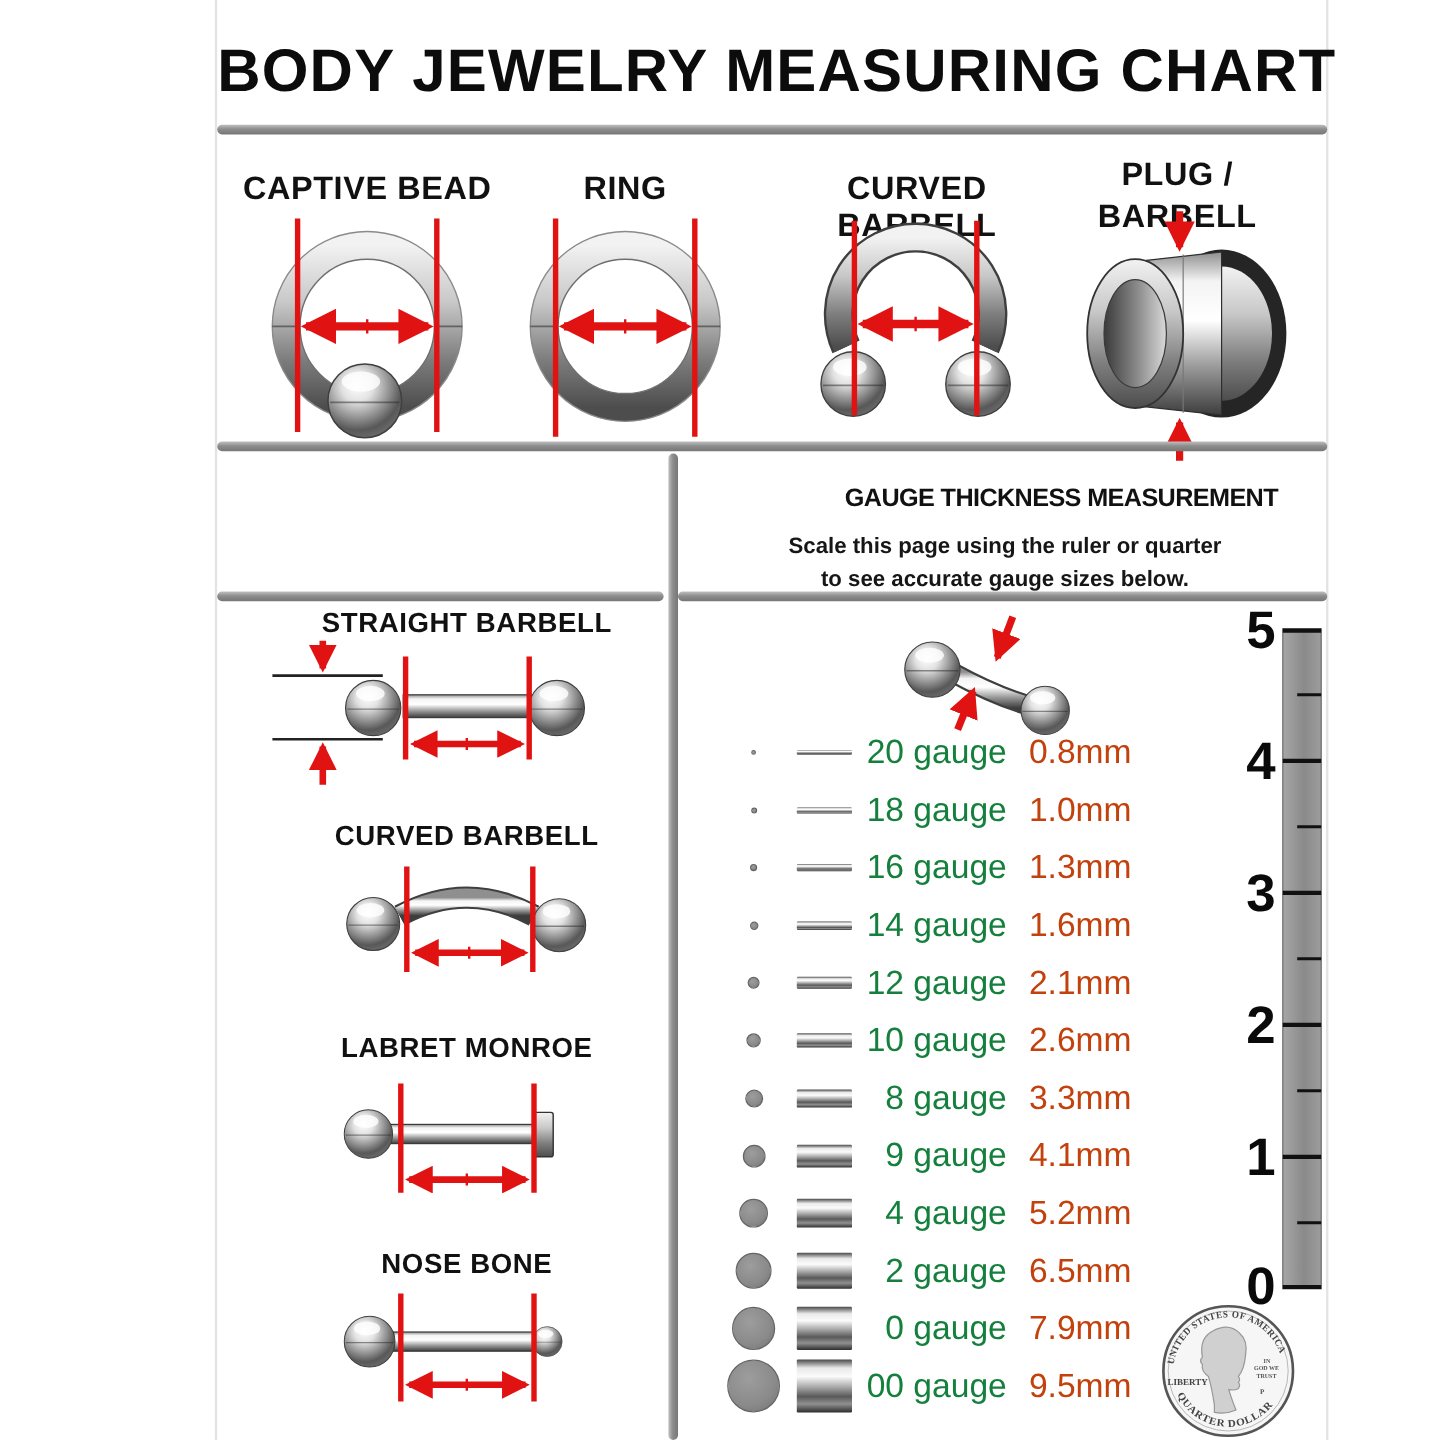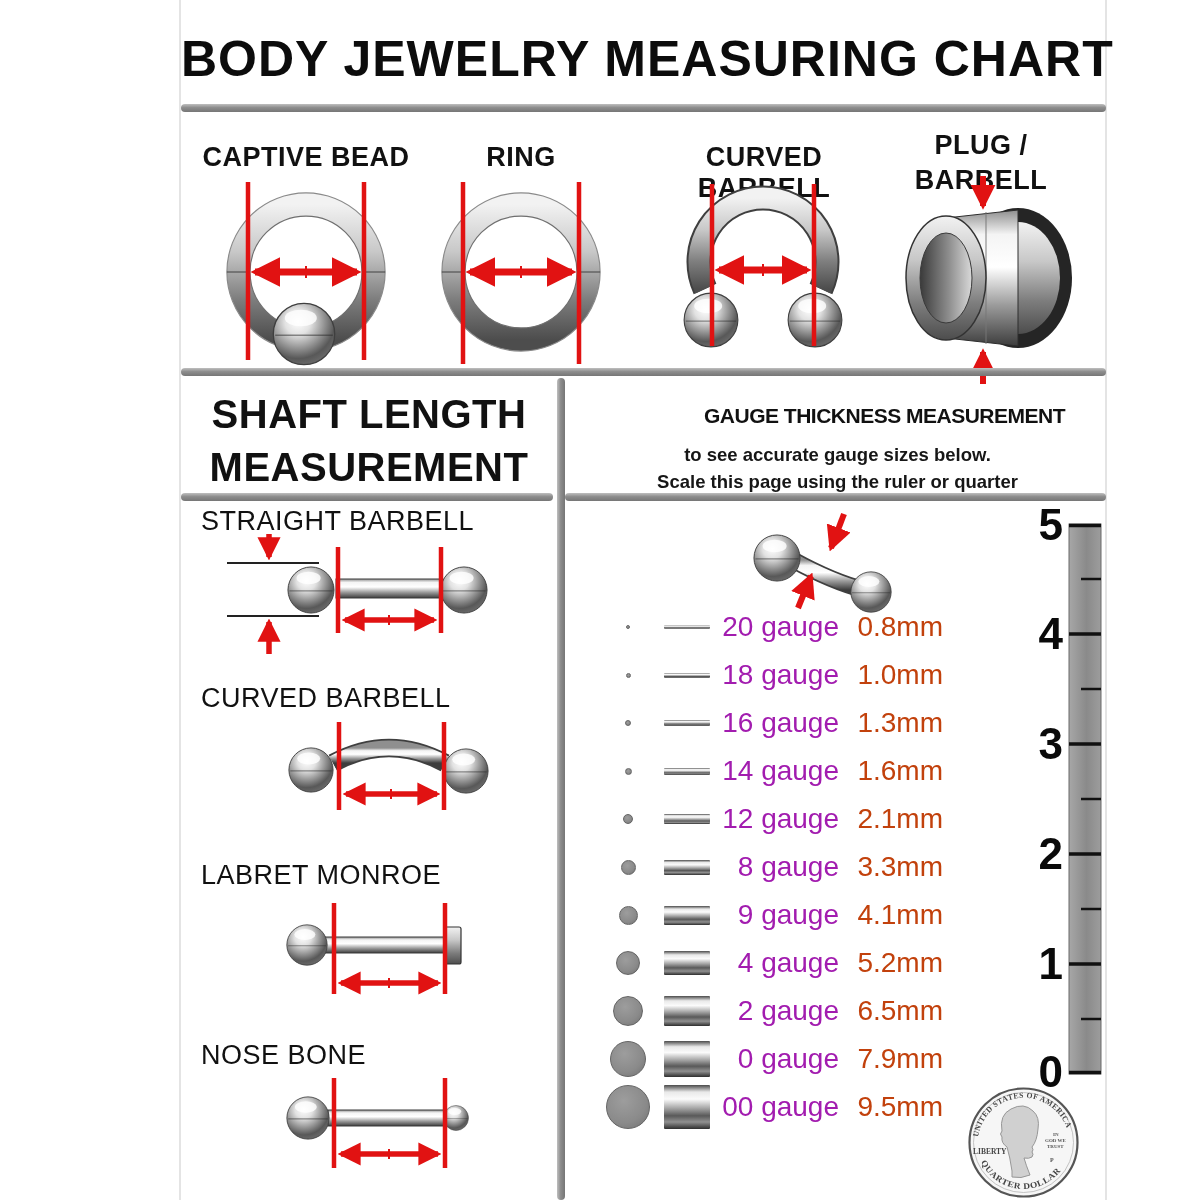--- a/index.html
+++ b/index.html
@@ -6,34 +6,34 @@
   .page{position:relative;width:1200px;height:1200px;background:#ffffff;overflow:hidden;
         font-family:"Liberation Sans",sans-serif;color:#111;margin-left:41px;}
   .edge{position:absolute;top:0;width:2px;height:1200px;background:#e4e4e4;}
   .hdiv{position:absolute;height:8px;border-radius:4px;
         background:linear-gradient(#bfbfbf,#8d8d8d 45%,#767676);}
   .vdiv{position:absolute;width:8px;border-radius:4px;
         background:linear-gradient(90deg,#bfbfbf,#8d8d8d 45%,#767676);}
   .title{position:absolute;left:140px;top:30px;width:925px;text-align:center;
          font-size:50px;font-weight:bold;letter-spacing:1px;color:#0c0c0c;white-space:nowrap;}
   .toplabel{position:absolute;font-size:27px;font-weight:bold;text-align:center;letter-spacing:.5px;}
-  .figlabel{position:absolute;left:160px;width:376px;text-align:left;
-            font-size:27px;font-weight:normal;letter-spacing:.5px;}
+  .figlabel{position:absolute;left:160px;width:376px;text-align:center;
+            font-size:23px;font-weight:bold;letter-spacing:.5px;}
   .sec-h-left{position:absolute;left:140px;top:388px;width:376px;text-align:center;
               font-size:40px;font-weight:bold;line-height:1.32;letter-spacing:.5px;}
   .sec-h-right{position:absolute;left:524px;top:404px;width:639px;text-align:center;
                font-size:21px;font-weight:bold;letter-spacing:-.5px;white-space:nowrap;}
   .subtitle{position:absolute;left:528px;top:442px;width:537px;text-align:center;
             font-size:18.5px;font-weight:bold;line-height:1.45;color:#161616;}
   .rows{position:absolute;left:560px;top:603px;width:342px;}
   .grow{display:flex;align-items:center;height:48px;}
   .cell{display:flex;align-items:center;justify-content:center;}
   .dotc{width:54px;}
   .barc{width:64px;}
-  .glab{width:120px;justify-content:flex-end;font-size:28px;color:#a21caf;}
+  .glab{width:120px;justify-content:flex-end;font-size:28px;color:#15803d;}
   .mmlab{flex:1;justify-content:flex-end;font-size:28px;color:#c2410c;}
   .dot{border-radius:50%;border:1px solid #646464;box-sizing:border-box;
        background:radial-gradient(circle at 40% 35%, #9d9d9d, #8a8a8a 60%, #707070);}
   .gbar{width:46px;border-radius:1px;
         background:linear-gradient(180deg,#4a4a4a 0%,#e9e9e9 16%,#fbfbfb 32%,#a9a9a9 52%,#595959 70%,#909090 84%,#2e2e2e 100%);}
   svg{display:block;}
   .abs{position:absolute;}
 </style>
 </head>
 <body>
@@ -144,24 +144,20 @@
     <line x1="100" y1="42" x2="100" y2="174" stroke="#777" stroke-width="1.2" opacity=".8"></line>
     <ellipse cx="60" cy="108" rx="40" ry="62" fill="url(#ringG)" stroke="#333" stroke-width="1.5"></ellipse>
     <ellipse cx="60" cy="108" rx="26" ry="45" fill="url(#holeG)" stroke="#3a3a3a" stroke-width="1"></ellipse>
     <line x1="97" y1="6" x2="97" y2="36" stroke="#e11212" stroke-width="6" marker-end="url(#arrR)"></line>
     <line x1="97" y1="214" x2="97" y2="182" stroke="#e11212" stroke-width="6" marker-end="url(#arrR)"></line>
   </svg>
 
   <div class="hdiv" style="left:140px;top:368px;width:925px"></div>
   <div class="vdiv" style="left:516px;top:378px;height:822px"></div>
 
-  <div class="sec-h-left">
-    <div>SHAFT LENGTH</div>
-    <div>MEASUREMENT</div>
-  </div>
   <div class="hdiv" style="left:140px;top:493px;width:372px"></div>
 
   <div class="figlabel" style="top:506px">STRAIGHT BARBELL</div>
   <svg class="abs" style="left:178px;top:530px" width="330" height="128" viewBox="0 0 330 128">
     <line x1="8" y1="33" x2="100" y2="33" stroke="#222" stroke-width="2.2"></line>
     <line x1="8" y1="86" x2="100" y2="86" stroke="#222" stroke-width="2.2"></line>
     <line x1="50" y1="4" x2="50" y2="27" stroke="#e11212" stroke-width="5.5" marker-end="url(#arrR)"></line>
     <line x1="50" y1="124" x2="50" y2="92" stroke="#e11212" stroke-width="5.5" marker-end="url(#arrR)"></line>
     <rect x="117" y="49" width="107" height="19" fill="url(#shaftG)" stroke="#3a3a3a" stroke-width="1"></rect>
     <use href="#ball" x="68" y="36" width="48" height="48"></use>
@@ -209,22 +205,22 @@
     <line x1="115" y1="6" x2="115" y2="96" stroke="#e11212" stroke-width="4.5"></line>
     <line x1="226" y1="6" x2="226" y2="96" stroke="#e11212" stroke-width="4.5"></line>
     <g>
       <line x1="122" y1="82" x2="219" y2="82" stroke="#e11212" stroke-width="5.5" marker-start="url(#arrR)" marker-end="url(#arrR)"></line>
       <line x1="170" y1="77" x2="170" y2="87" stroke="#e11212" stroke-width="2"></line>
     </g>
   </svg>
 
   <div class="sec-h-right">GAUGE THICKNESS MEASUREMENT</div>
   <div class="subtitle">
+    <div>Scale this page using the ruler or quarter</div>
     <div>to see accurate gauge sizes below.</div>
-    <div>Scale this page using the ruler or quarter</div>
   </div>
   <div class="hdiv" style="left:524px;top:493px;width:541px"></div>
 
   <svg class="abs" style="left:650px;top:500px" width="280" height="130" viewBox="0 0 280 130">
     <path d="M 102 60 Q 142 82 174 90" fill="none" stroke="#3f3f3f" stroke-width="17"></path>
     <path d="M 102 60 Q 142 82 174 90" fill="none" stroke="url(#shaftG)" stroke-width="13.5"></path>
     <use href="#ball" x="62" y="34" width="48" height="48"></use>
     <use href="#ball" x="159" y="71" width="42" height="42"></use>
     <line x1="153" y1="14" x2="140" y2="48" stroke="#e11212" stroke-width="6" marker-end="url(#arrR)"></line>
     <line x1="107" y1="108" x2="120" y2="76" stroke="#e11212" stroke-width="6" marker-end="url(#arrR)"></line>
@@ -273,20 +269,30 @@
     </div>
     <div class="grow">
       <div class="cell dotc">
           <div class="dot" style="height: 10px; width: 10px;"></div>
         </div>
       <div class="cell barc">
           <div class="gbar" style="height: 10px;"></div>
         </div>
       <div class="cell glab">12 gauge</div>
       <div class="cell mmlab">2.1mm</div>
+    </div>
+    <div class="grow">
+      <div class="cell dotc">
+          <div class="dot" style="height: 12px; width: 12px;"></div>
+        </div>
+      <div class="cell barc">
+          <div class="gbar" style="height: 12px;"></div>
+        </div>
+      <div class="cell glab">10 gauge</div>
+      <div class="cell mmlab">2.6mm</div>
     </div>
     <div class="grow">
       <div class="cell dotc">
           <div class="dot" style="height: 15px; width: 15px;"></div>
         </div>
       <div class="cell barc">
           <div class="gbar" style="height: 15px;"></div>
         </div>
       <div class="cell glab">8 gauge</div>
       <div class="cell mmlab">3.3mm</div>

